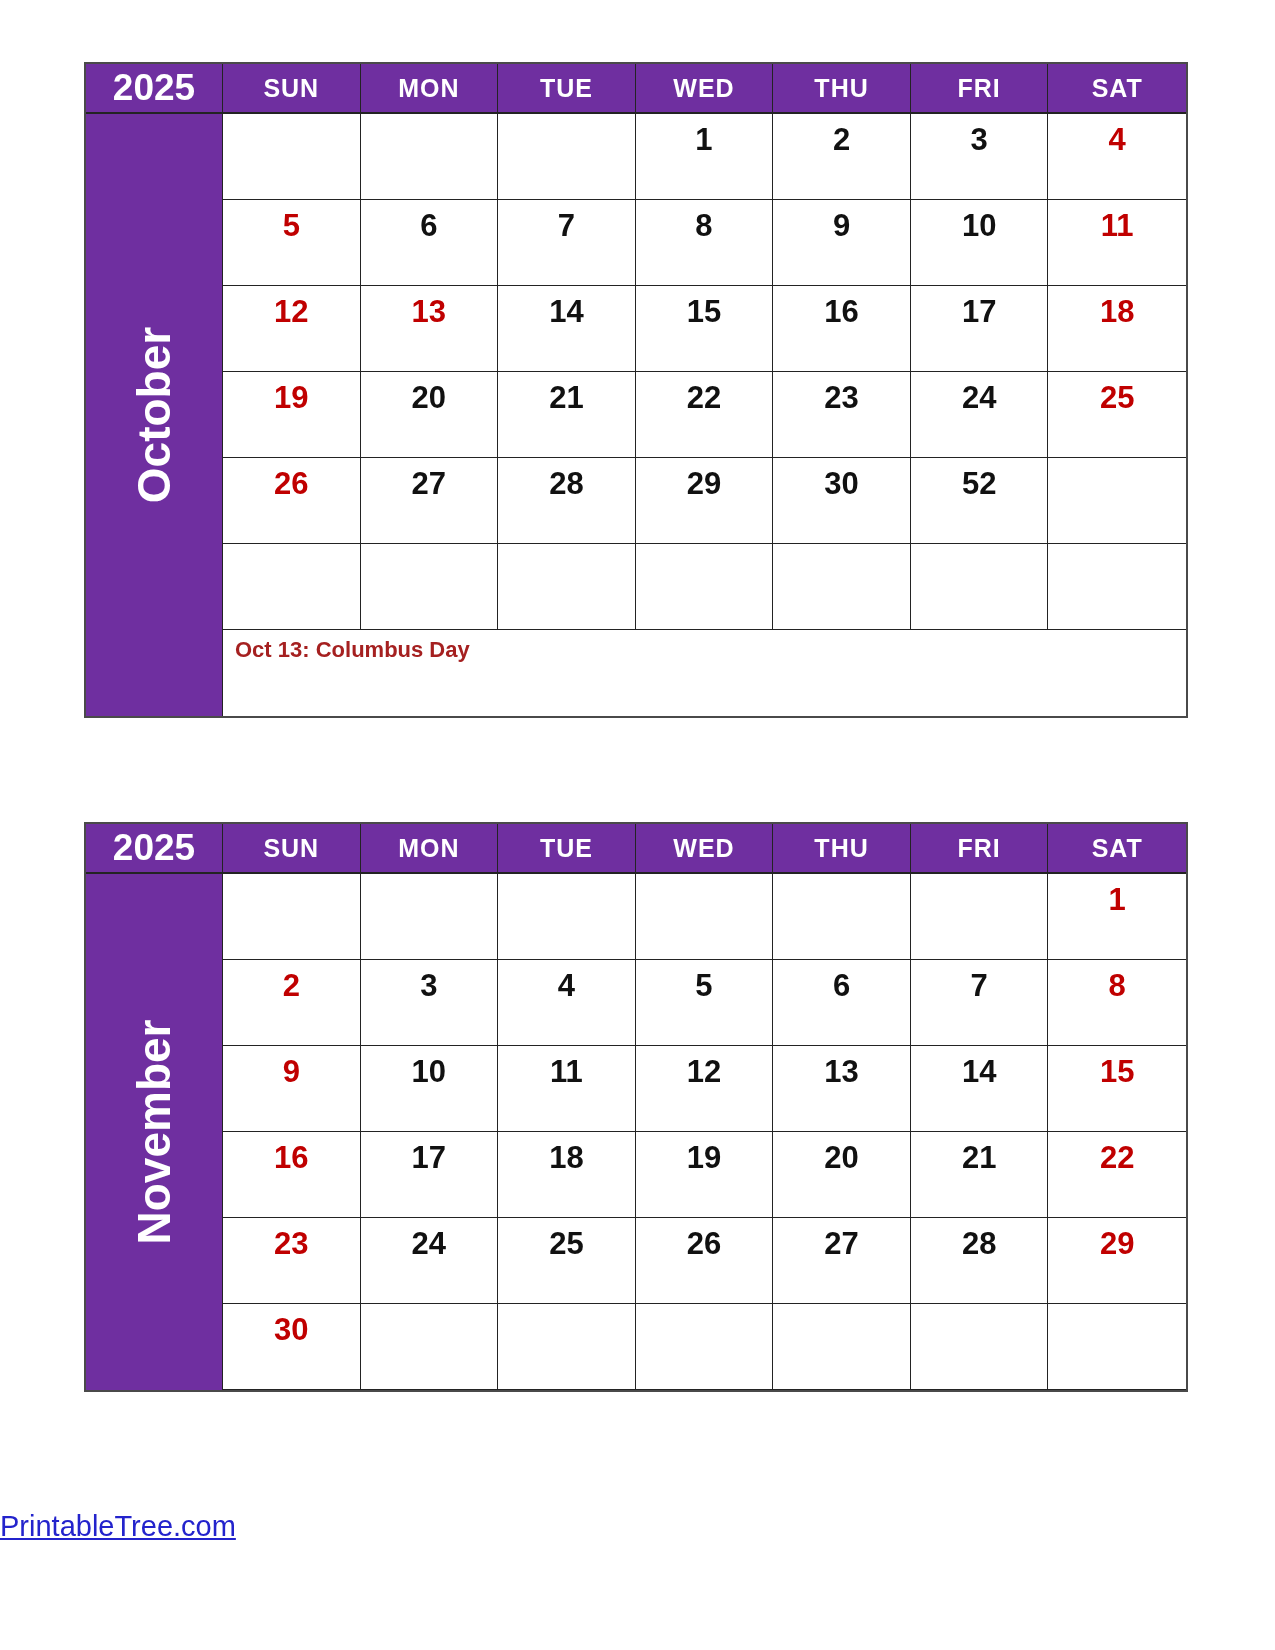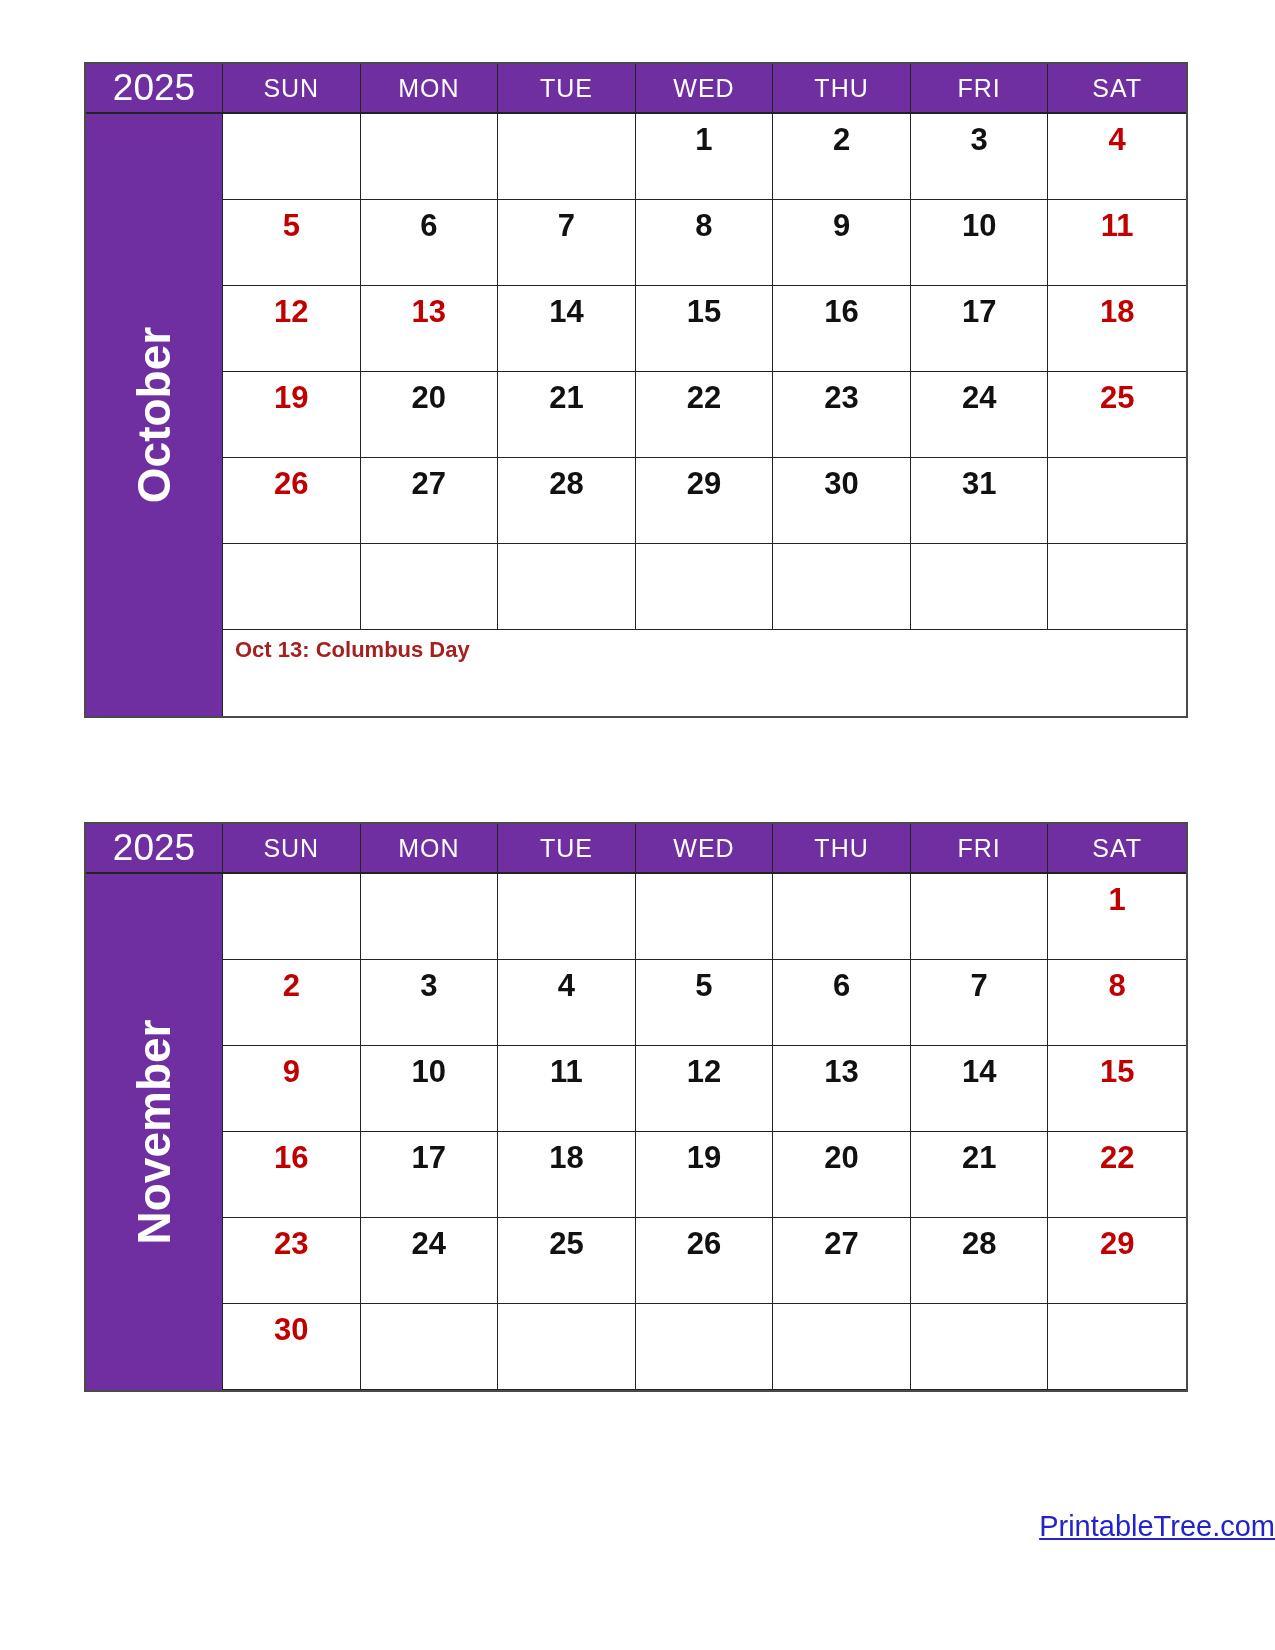--- a/index.html
+++ b/index.html
@@ -29,21 +29,21 @@
   .calendar.nov { top: 822px; }
 
   .hrow {
     display: grid;
     grid-template-columns: 137px repeat(7, 1fr);
     height: 50px;
   }
   .hcell {
     background: var(--purple);
     color: #ffffff;
-    font-weight: normal;
+    font-weight: bold;
     font-size: 25px;
     letter-spacing: 1px;
     display: flex;
     align-items: center;
     justify-content: center;
     border-right: 1px solid var(--border-inner);
     border-bottom: 2px solid var(--border-inner);
   }
   .hcell:last-child { border-right: none; }
   .hcell.year { font-size: 37px; letter-spacing: 0; }
@@ -96,21 +96,21 @@
     font-weight: bold;
     font-size: 22px;
     line-height: 26px;
     text-align: left;
   }
   .footer {
     position: absolute;
     top: 1510px;
     left: 0;
     width: 100%;
-    text-align: right;
+    text-align: left;
   }
   .footer a, .footer .link {
     color: var(--link);
     font-size: 29px;
     text-decoration: underline;
     cursor: pointer;
     font-family: "Liberation Sans", "DejaVu Sans", sans-serif;
   }
 </style>
 </head>
@@ -158,21 +158,21 @@
       <div class="cell">21</div>
       <div class="cell">22</div>
       <div class="cell">23</div>
       <div class="cell">24</div>
       <div class="cell">25</div>
       <div class="cell">26</div>
       <div class="cell">27</div>
       <div class="cell">28</div>
       <div class="cell">29</div>
       <div class="cell">30</div>
-      <div class="cell">31</div>
+      <div class="cell">52</div>
       <div class="cell"></div>
       <div class="cell"></div>
       <div class="cell"></div>
       <div class="cell"></div>
       <div class="cell"></div>
       <div class="cell"></div>
       <div class="cell"></div>
       <div class="cell"></div>
       <div class="notes">
         <div class="note-line">Oct 13: Columbus Day</div>

